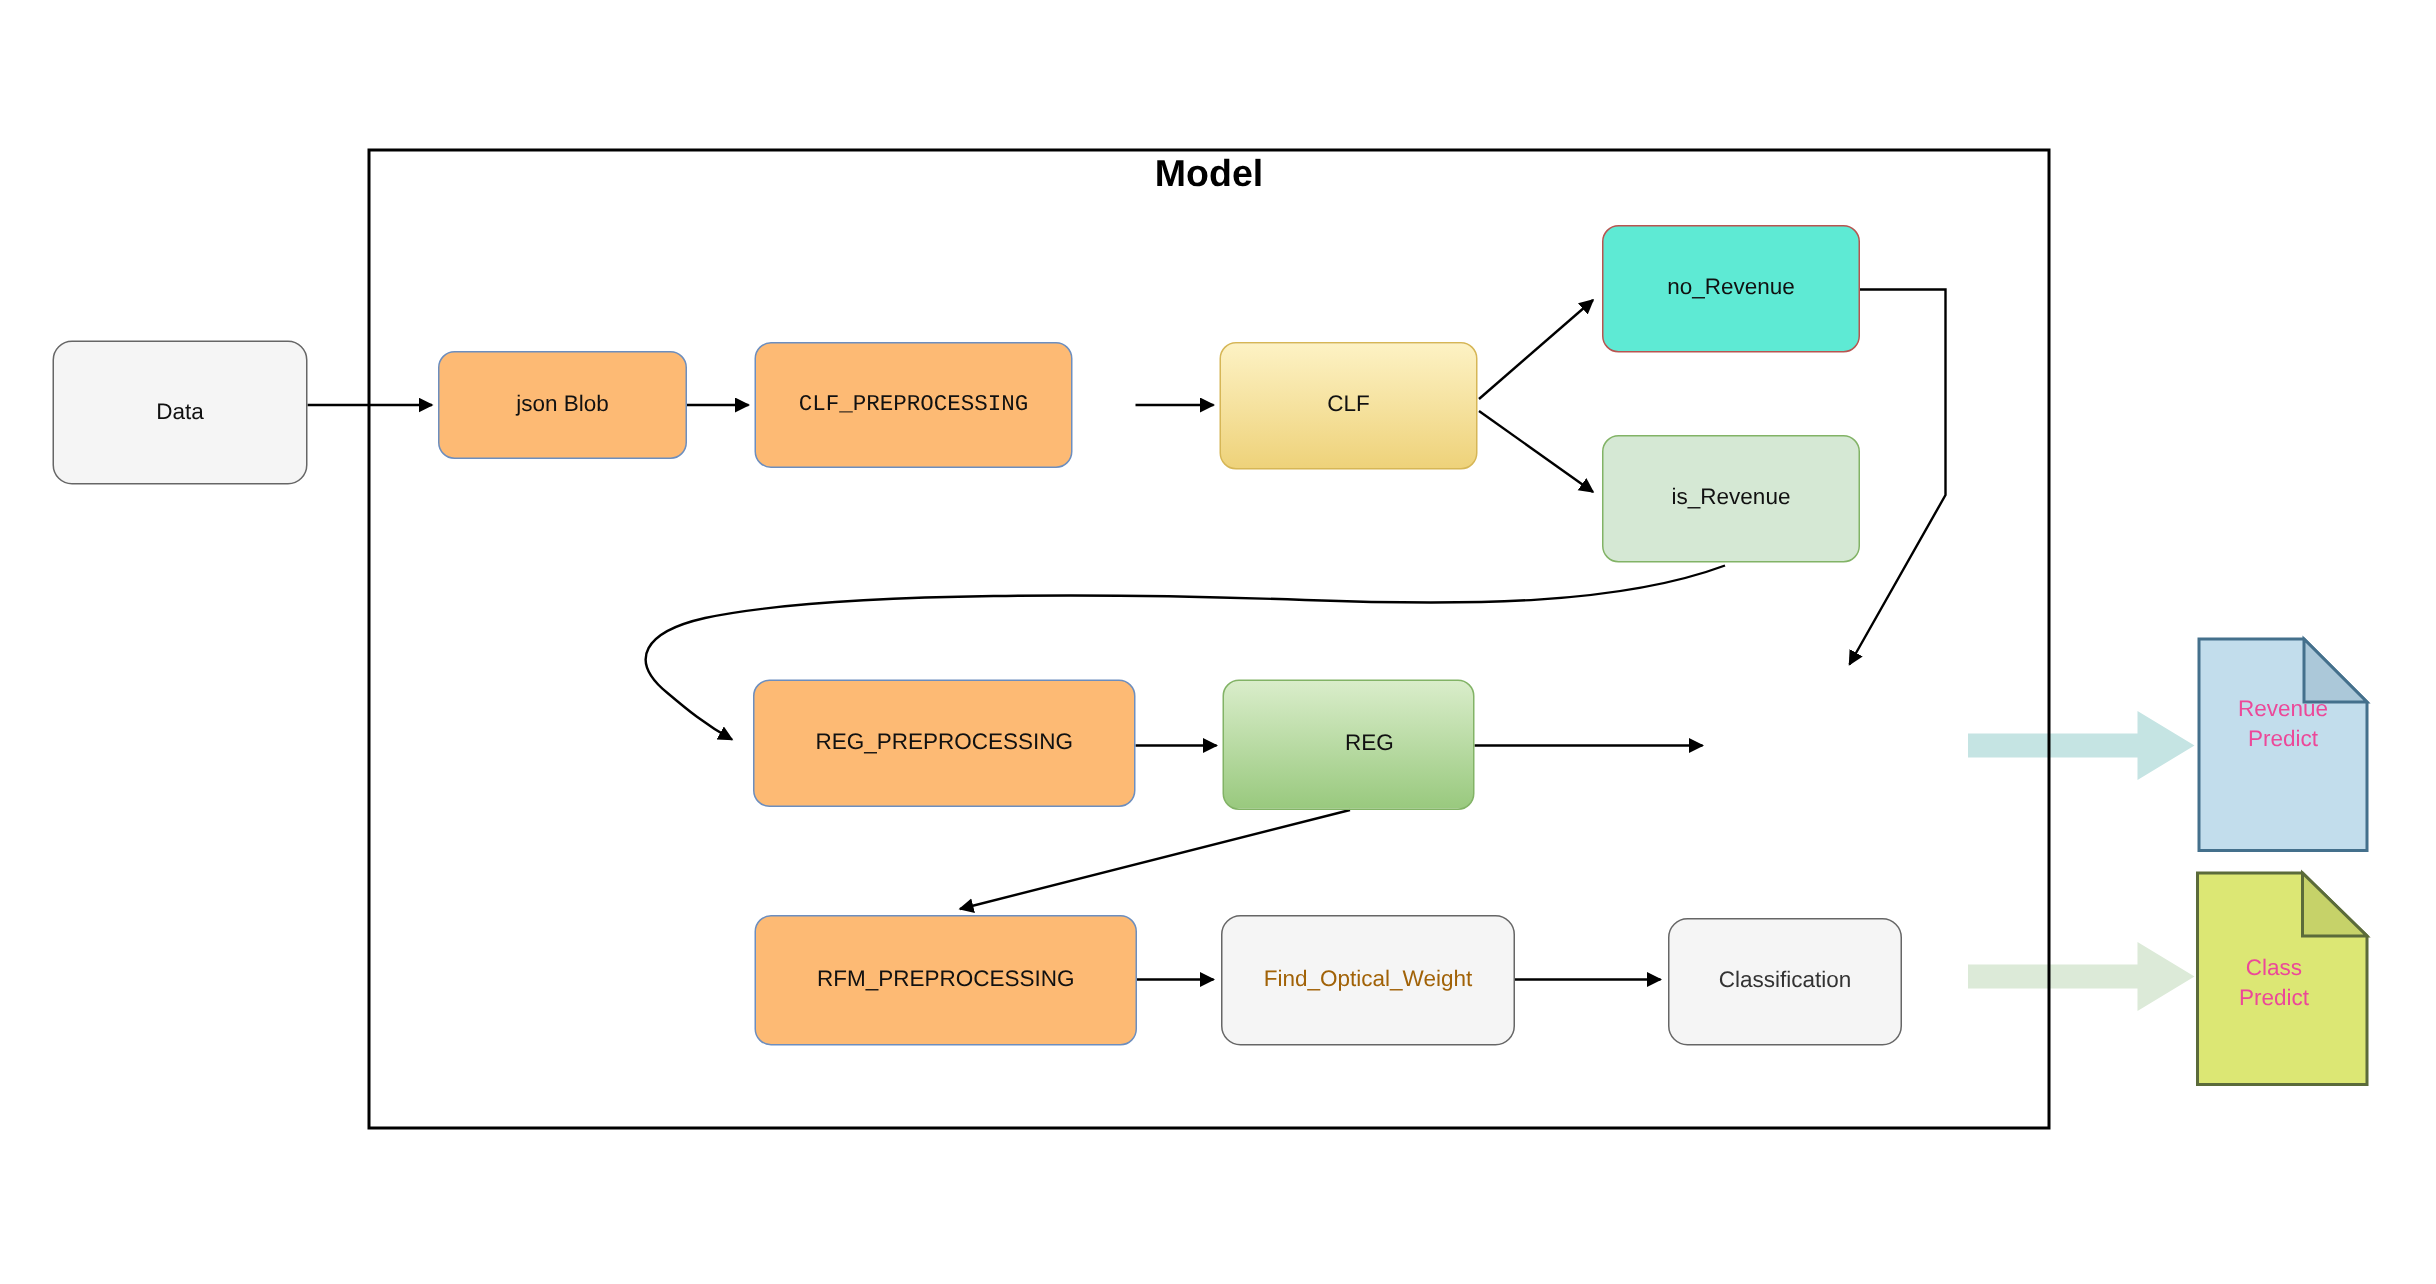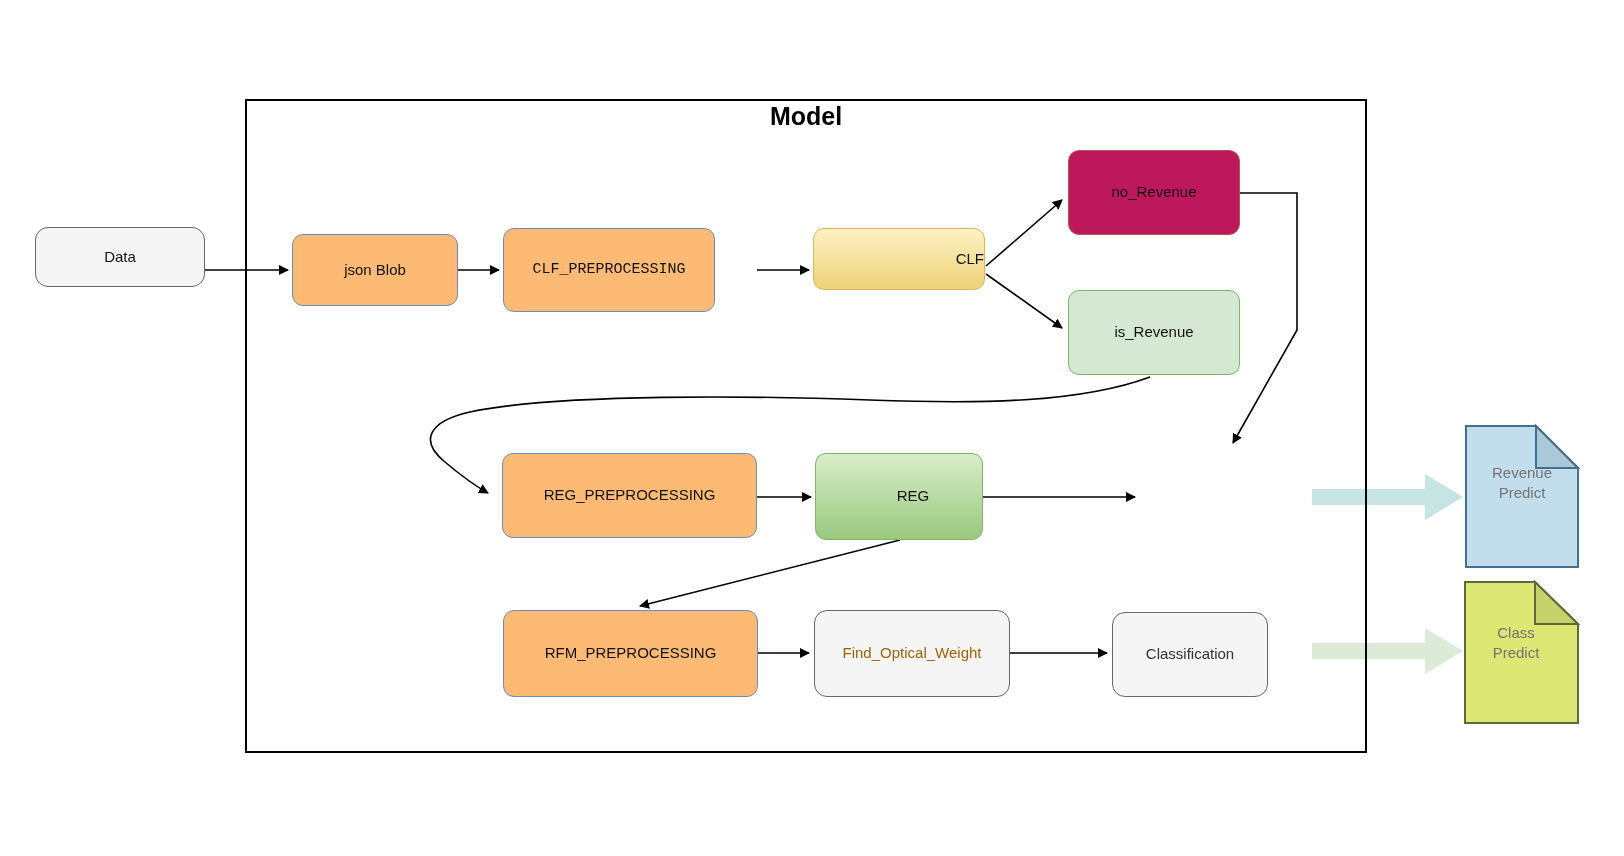--- a/index.html
+++ b/index.html
@@ -7,32 +7,32 @@
     position:relative;width:1624px;height:856px;background:#ffffff;
     font-family:"Liberation Sans",sans-serif;overflow:hidden;
   }
   svg.layer{position:absolute;left:0;top:0;width:1624px;height:856px;}
   .node{
     position:absolute;display:flex;align-items:center;justify-content:center;
     font-size:15px;color:#111;text-align:center;border-radius:11px;
     box-sizing:border-box;border:1.5px solid #666;line-height:1.25;
   }
   .node.blue{background:#fdba74;border-color:#6c8ebf;}
-  .node.red{background:#be185d;border-color:#b85450;text-align:right;}
+  .node.red{background:#5eead4;border-color:#b85450;text-align:right;}
   .node.green{background:#d5e8d4;border-color:#82b366;}
   .node.gray{background:#f5f5f5;border-color:#666666;border-radius:13px;}
   .node.yellow-grad{background:linear-gradient(#fdf2c4,#eed27a);border-color:#d6b656;}
   .node.green-grad{background:linear-gradient(#d9edca,#99c97e);border-color:#82b366;}
   .model-title{
     position:absolute;left:246px;top:102px;width:1120px;text-align:center;
     font-size:25px;font-weight:bold;color:#000;
   }
   .doc-label{
     position:absolute;display:flex;align-items:center;justify-content:center;
-    font-size:15px;color:#737373;text-align:center;line-height:1.35;
+    font-size:15px;color:#ec4899;text-align:center;line-height:1.35;
   }
 </style>
 </head>
 <body>
 
 <div class="canvas">
 
   <svg class="layer" viewBox="0 0 1624 856">
     <defs>
       <marker id="ah" markerWidth="12" markerHeight="12" refX="9" refY="5" orient="auto" markerUnits="userSpaceOnUse">
@@ -63,33 +63,33 @@
       <polygon points="1536,426 1536,468 1578,468" fill="#abc8d9" stroke="#44708c" stroke-width="2"></polygon>
     </g>
     <g>
       <polygon points="1465,582 1535,582 1578,624 1578,723 1465,723" fill="#dce774" stroke="#5b6b3a" stroke-width="2"></polygon>
       <polygon points="1535,582 1535,624 1578,624" fill="#c6d269" stroke="#5b6b3a" stroke-width="2"></polygon>
     </g>
   </svg>
 
   <div class="model-title">Model</div>
 
-  <div class="node gray" style="left:35px;top:227px;width:170px;height:60px;">
+  <div class="node gray" style="left:35px;top:227px;width:170px;height:96px;">
     <span>Data</span>
   </div>
 
   <div class="node blue" style="left:292px;top:234px;width:166px;height:72px;">
     <span>json Blob</span>
   </div>
 
   <div class="node blue" style="left:503px;top:228px;width:212px;height:84px;font-family:Liberation Mono, monospace;">
     <span>CLF_PREPROCESSING</span>
   </div>
 
-  <div class="node yellow-grad" style="left:813px;top:228px;width:172px;height:62px;justify-content:flex-end;">
+  <div class="node yellow-grad" style="left:813px;top:228px;width:172px;height:85px;">
     <span>CLF</span>
   </div>
 
   <div class="node red" style="left:1068px;top:150px;width:172px;height:85px;">
     <span>no_Revenue</span>
   </div>
 
   <div class="node blue" style="left:502px;top:453px;width:255px;height:85px;">
     <span>REG_PREPROCESSING</span>
   </div>
@@ -111,17 +111,17 @@
     <span>Find_Optical_Weight</span>
   </div>
 
   <div class="node gray" style="left:1112px;top:612px;width:156px;height:85px;color:#333;">
     <span>Classification</span>
   </div>
 
   <div class="doc-label" style="left:1466px;top:448px;width:112px;height:70px;">
     <span style="display:inline-block;width:70px;">Revenue Predict</span>
   </div>
-  <div class="doc-label" style="left:1465px;top:608px;width:102px;height:70px;">
+  <div class="doc-label" style="left:1465px;top:621px;width:102px;height:70px;">
     <span style="display:inline-block;width:60px;">Class Predict</span>
   </div>
 
 </div>
 
 </body></html>

